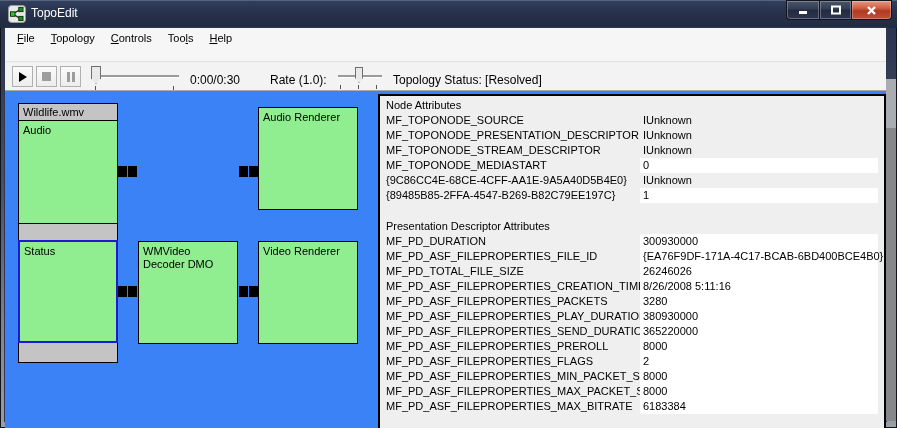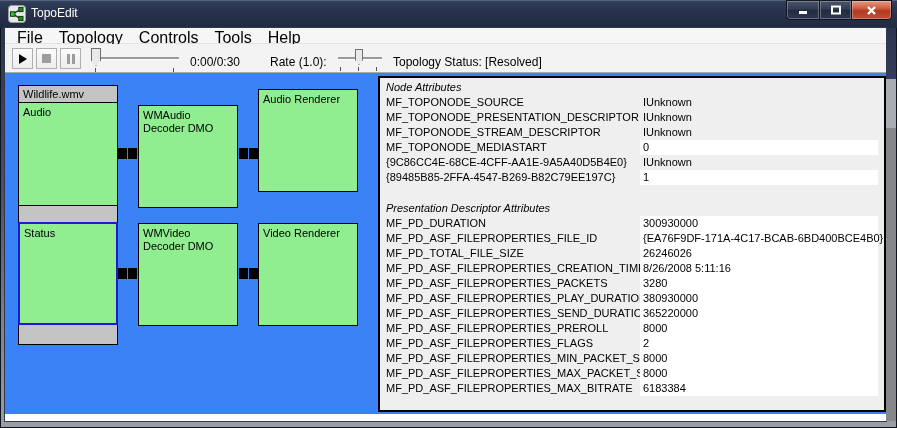--- a/index.html
+++ b/index.html
@@ -23,23 +23,23 @@
     display:flex; align-items:center; justify-content:center; }
   .win-btn.min { border-radius:0 0 0 4px; border-right:none; }
   .win-btn.max { border-radius:0; }
   .win-btn.close { width:40px; border-radius:0 0 4px 0; border-left:none;
     background:linear-gradient(180deg,#e39a81 0%,#d05e43 40%,#b03a22 55%,#c14f36 100%); }
 
   
   .client { position:absolute; left:5px; top:28px; width:881px; height:393px;
     background:#ffffff; box-shadow:0 0 0 1px #30394e; }
 
-  .menubar { position:relative; height:16px; background:#f6f6f6;
+  .menubar { position:relative; height:34px; background:#f6f6f6;
     border-bottom:1px solid #e2e2e2; display:flex; padding-left:4px;
-    font-size:16px; color:#000; }
+    font-size:11px; color:#000; }
   .menu-item { padding:0 8px; line-height:20px; cursor:default; }
   .menu-item u { text-decoration:underline; }
 
   .toolbar { position:relative; height:29px; background:#f3f3f3;
     border-bottom:1px solid #a9a9a9; font-size:12px; color:#000; }
   .tb-btn { position:absolute; top:4px; width:21px; height:21px;
     border:1px solid #b0b0b0; background:linear-gradient(#fbfbfb,#ededed);
     display:flex; align-items:center; justify-content:center; }
   .glyph-play { width:0; height:0; border-left:8px solid #000;
     border-top:5px solid transparent; border-bottom:5px solid transparent; }
@@ -70,21 +70,21 @@
   .n-audio-ren { left:253px; top:16px; width:100px; height:103px; }
   .n-video-dec { left:133px; top:150px; width:100px; height:103px; }
   .n-video-ren { left:253px; top:150px; width:100px; height:103px; }
   .conn { position:absolute; width:9px; height:11px; background:#000; }
 
   
   .attr-panel { position:absolute; left:373px; top:3px; width:508px; height:336px;
     background:#efefef; border:2px solid #000; padding-top:2px;
     font-size:11px; color:#000; overflow:hidden; }
   .attr-section { margin-bottom:16px; }
-  .attr-header { height:15px; line-height:15px; padding-left:6px;font-style:italic; }
+  .attr-header { height:15px; line-height:15px; padding-left:6px; }
   .attr-row { height:15px; line-height:15px; display:flex; }
   .attr-label { width:260px; padding-left:6px; white-space:nowrap; overflow:hidden; flex:none; }
   .attr-value { width:238px; padding-left:3px; white-space:nowrap; flex:none; }
   .attr-value.editable { background:#ffffff; }
 
   
   .v-scroll { position:absolute; right:1px; top:79px; width:10px; height:342px;
     background:#a9adb3; }
   .v-scroll .thumb { position:absolute; top:49px; left:0; width:10px; bottom:0;
     background:#85878b; }
@@ -164,21 +164,20 @@
     </div>
 
     <div class="main">
 
       <div class="src-container">
         <div class="src-header">Wildlife.wmv</div>
       </div>
       <div class="node stream-audio">Audio</div>
       <div class="node stream-video">Status</div>
 
-      <div class="node n-audio-dec">WMAudio Decoder DMO</div>
       <div class="node n-audio-ren">Audio Renderer</div>
       <div class="node n-video-ren">Video Renderer</div>
       <div class="node n-video-dec">WMVideo Decoder DMO</div>
 
       <div class="conn" style="left:113px; top:75px"></div>
       <div class="conn" style="left:123px; top:75px"></div>
       <div class="conn" style="left:234px; top:75px"></div>
       <div class="conn" style="left:244px; top:75px"></div>
       <div class="conn" style="left:113px; top:195px"></div>
       <div class="conn" style="left:123px; top:195px"></div>

